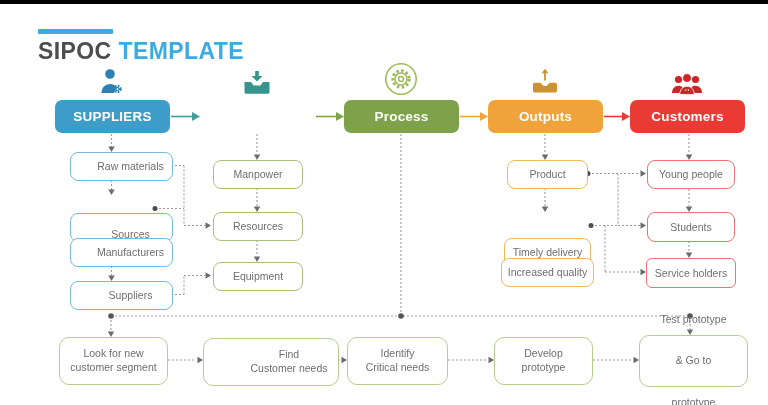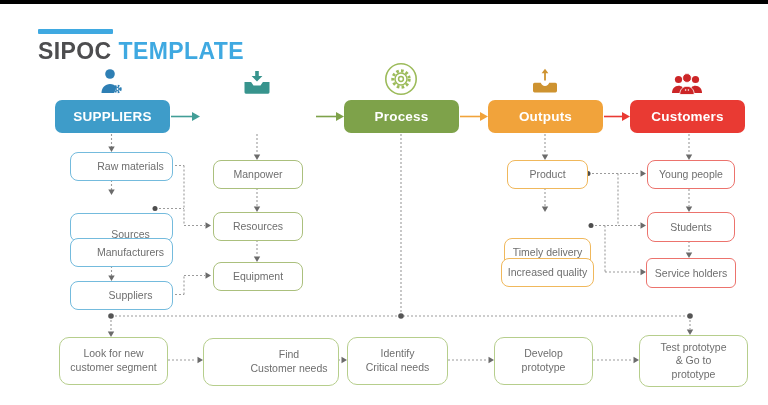--- a/index.html
+++ b/index.html
@@ -229,18 +229,18 @@
   <div class="step" style="left:347px;top:337px;width:99px;height:46px;">
     <span>Identify</span>
       <span>Critical needs</span>
       <span></span>
   </div>
   <div class="step" style="left:494px;top:337px;width:97px;height:46px;">
     <span>Develop</span>
       <span>prototype</span>
       <span></span>
   </div>
-  <div class="step" style="left:639px;top:335px;width:107px;height:50px;">
+  <div class="step" style="left:639px;top:335px;width:107px;height:50px;gap:28px;">
     <span>Test prototype</span>
       <span>&amp; Go to</span>
       <span>prototype</span>
   </div>
 </div>
 
 </body></html>

